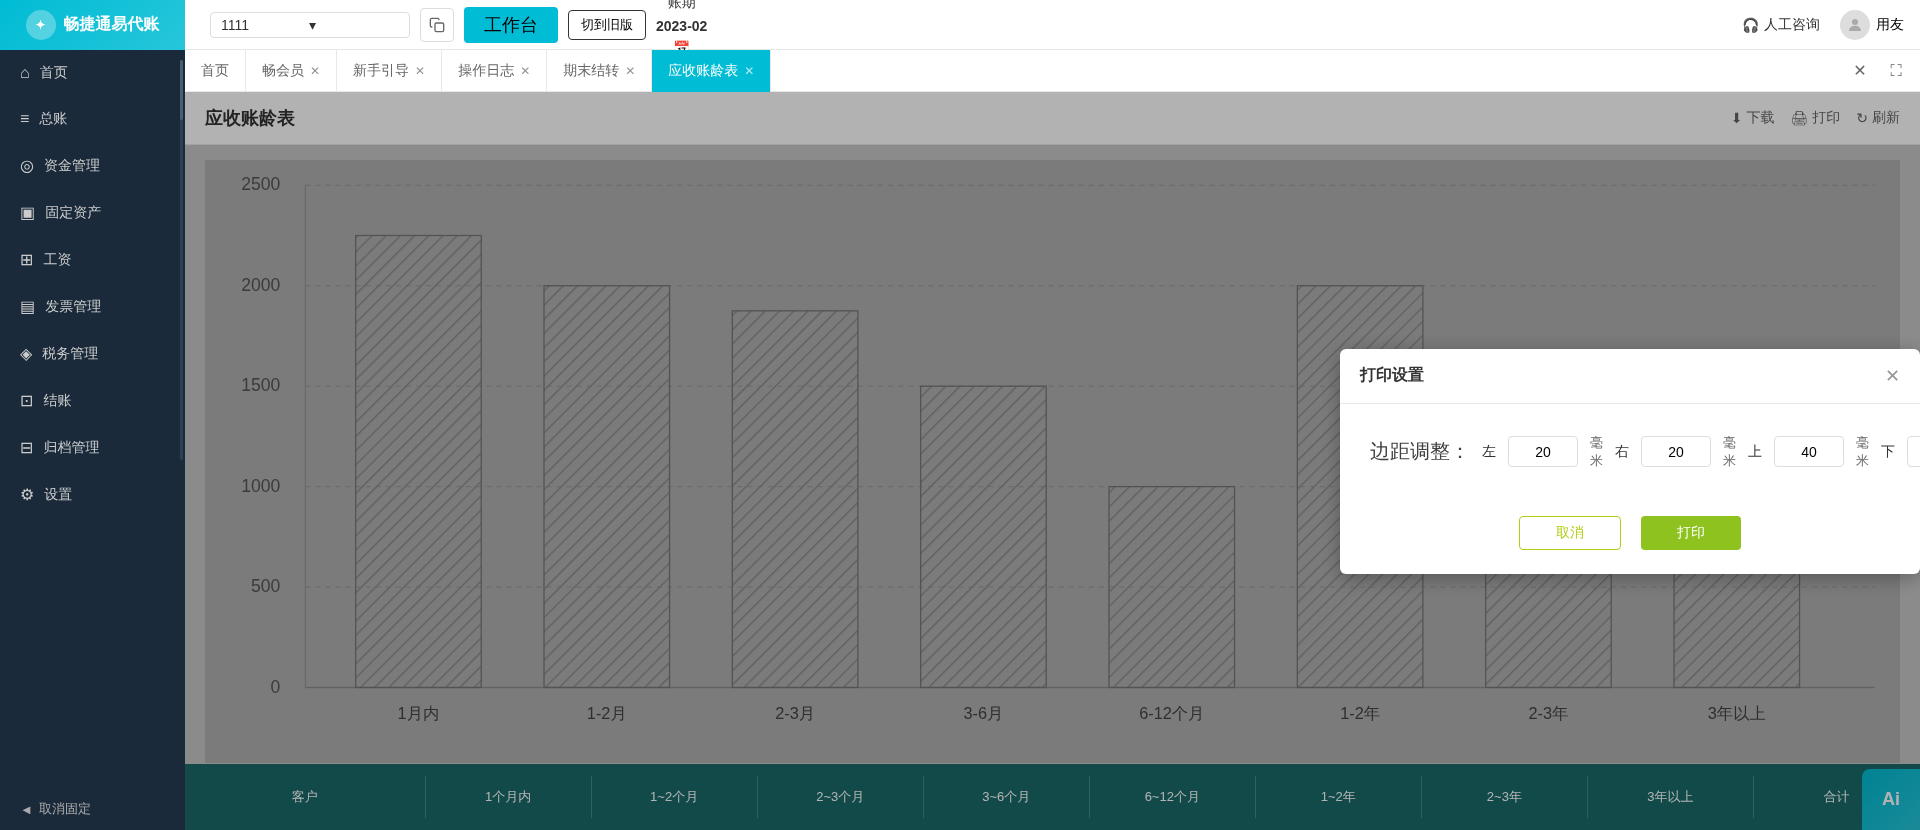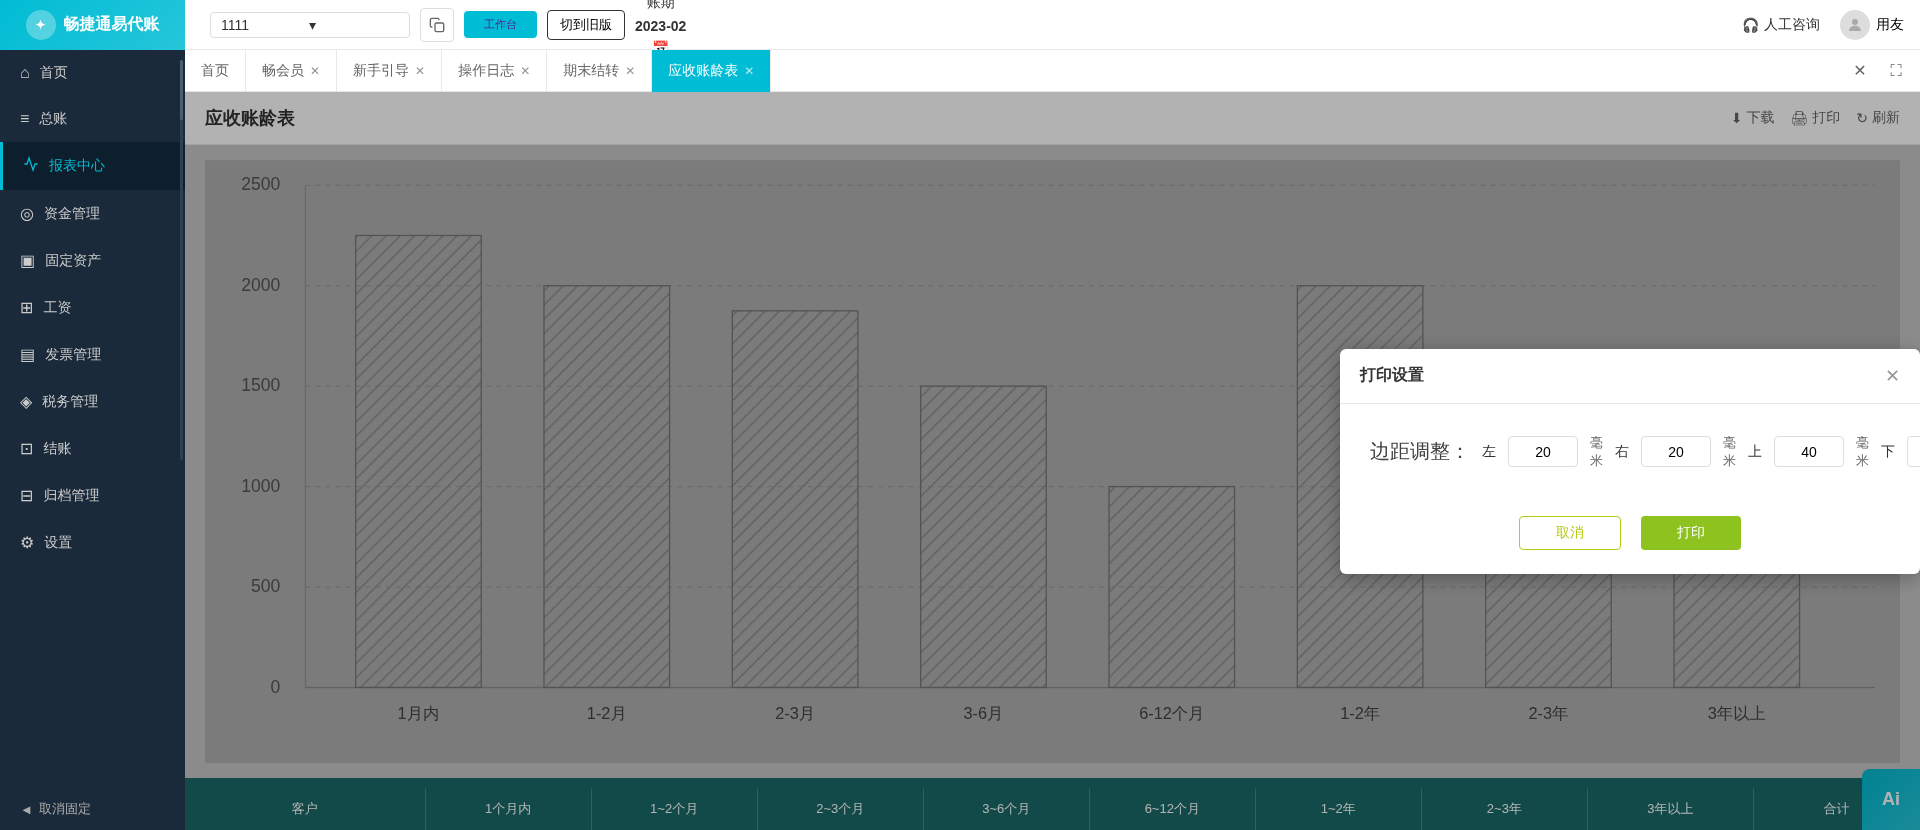--- a/index.html
+++ b/index.html
@@ -60,26 +60,26 @@
       border-radius: 4px;
       display: flex;
       align-items: center;
       justify-content: center;
       cursor: pointer;
       background: #fff;
       color: #666;
     }
     .workbench-btn {
       background: #00bcd4;
-      color: #4c1d95;
+      color: #000000;
       border: none;
       border-radius: 4px;
       padding: 6px 20px;
       cursor: pointer;
-      font-size: 11px;
+      font-size: 18px;
     }
     .switch-btn {
       border: 1px solid #333;
       border-radius: 4px;
       padding: 5px 12px;
       cursor: pointer;
       background: #fff;
       font-size: 13px;
     }
     .period-area {
@@ -255,24 +255,24 @@
       cursor: pointer;
       font-size: 14px;
     }
 
     
     .bottom-table {
       position: absolute;
       bottom: 0;
       left: 0;
       right: 0;
-      height: 52px;
+      height: 66px;
       background: #1a6b6b;
       display: flex;
-      align-items: flex-end;
+      align-items: center;
     }
     .table-col {
       flex: 1;
       text-align: center;
       color: white;
       font-size: 13px;
       border-right: 1px solid rgba(255,255,255,0.2);
       padding: 12px 8px;
     }
     .table-col:first-child { flex: 1.5; }
@@ -448,28 +448,20 @@
         <div class="scroll-thumb"></div>
       </div>
 
     <div class="sidebar-item">
       <span class="sidebar-icon">⌂</span>
       <span>首页</span>
     </div>
     <div class="sidebar-item">
       <span class="sidebar-icon">≡</span>
       <span>总账</span>
-    </div>
-    <div class="sidebar-item active">
-      <span class="sidebar-icon">
-        <svg width="16" height="16" viewBox="0 0 24 24" fill="none" stroke="#00bcd4" stroke-width="2">
-          <polyline points="22 12 18 12 15 21 9 3 6 12 2 12"></polyline>
-        </svg>
-      </span>
-      <span>报表中心</span>
     </div>
     <div class="sidebar-item">
       <span class="sidebar-icon">◎</span>
       <span>资金管理</span>
     </div>
     <div class="sidebar-item">
       <span class="sidebar-icon">▣</span>
       <span>固定资产</span>
     </div>
     <div class="sidebar-item">

